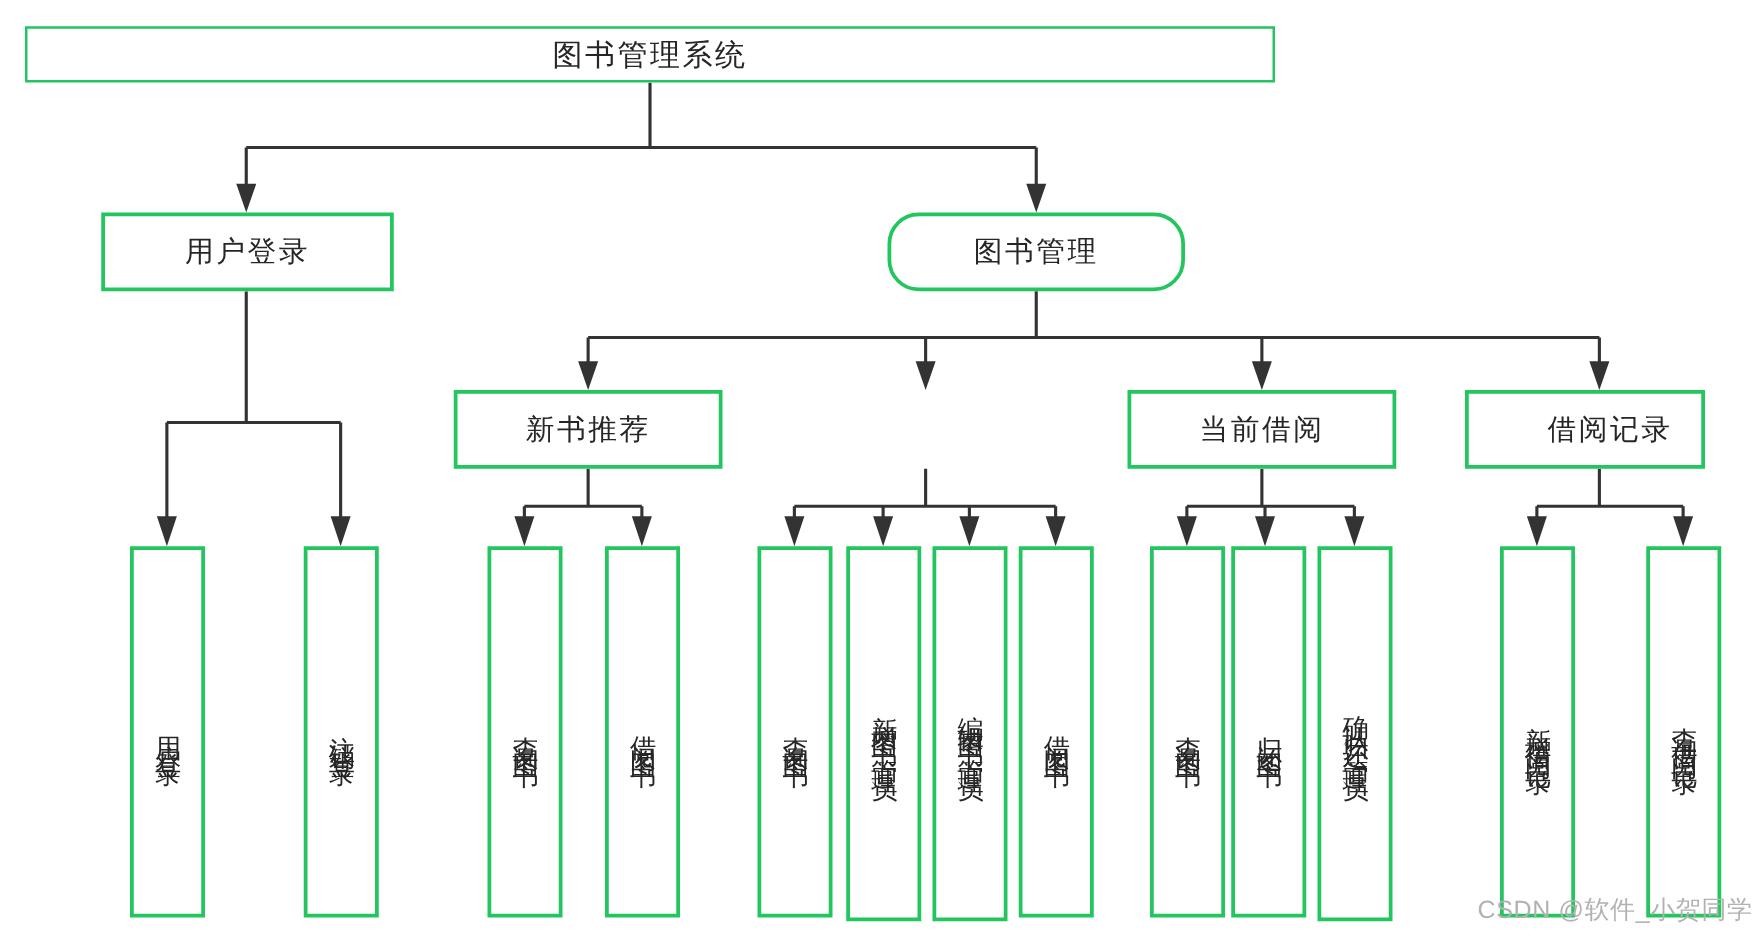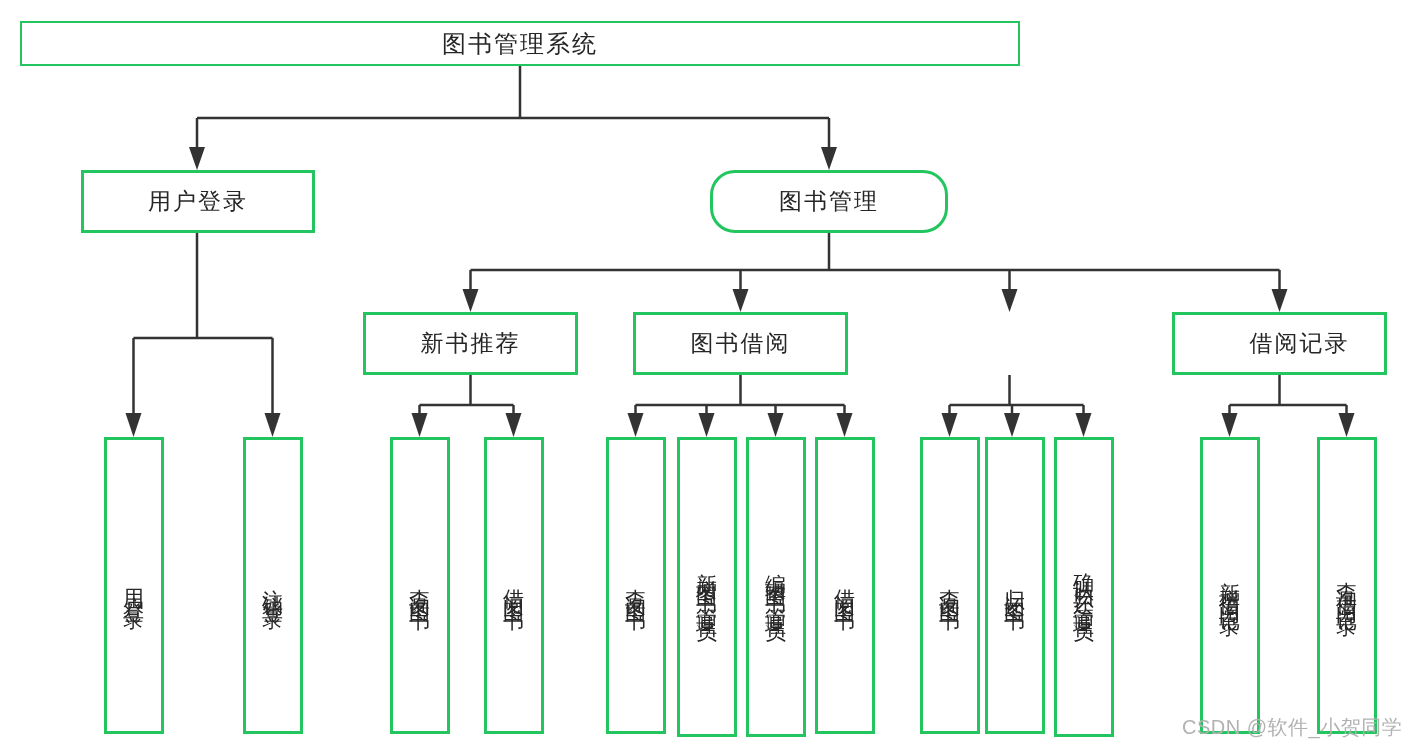--- a/index.html
+++ b/index.html
@@ -149,24 +149,24 @@
   <div class="node branch" style="left:81px; top:170px; width:234px; height:63px;">
     <span>用户登录</span>
   </div>
   <div class="node branch" style="left:710px; top:170px; width:238px; height:63px;border-radius:25px;">
     <span>图书管理</span>
   </div>
 
   <div class="node module" style="left:363px; top:312px; width:215px; height:63px;">
     <span>新书推荐</span>
   </div>
-  <div class="node module" style="left:633px; top:312px; width:215px; height:63px;">
-    <span>图书借阅</span>
-  </div>
-  <div class="node module" style="left:1172px; top:312px; width:215px; height:63px;padding-left:40px;">
+  <div class="node module" style="left:902px; top:312px; width:215px; height:63px;">
+    <span>当前借阅</span>
+  </div>
+  <div class="node module" style="left:1172px; top:312px; width:192px; height:63px;padding-left:40px;">
     <span>借阅记录</span>
   </div>
 
   <div class="node leaf" style="left:104px; top:437px; width:60px; height:297px;">
     <span class="vtext">用户登录</span>
   </div>
   <div class="node leaf" style="left:243px; top:437px; width:60px; height:297px;">
     <span class="vtext">注销登录</span>
   </div>
 

